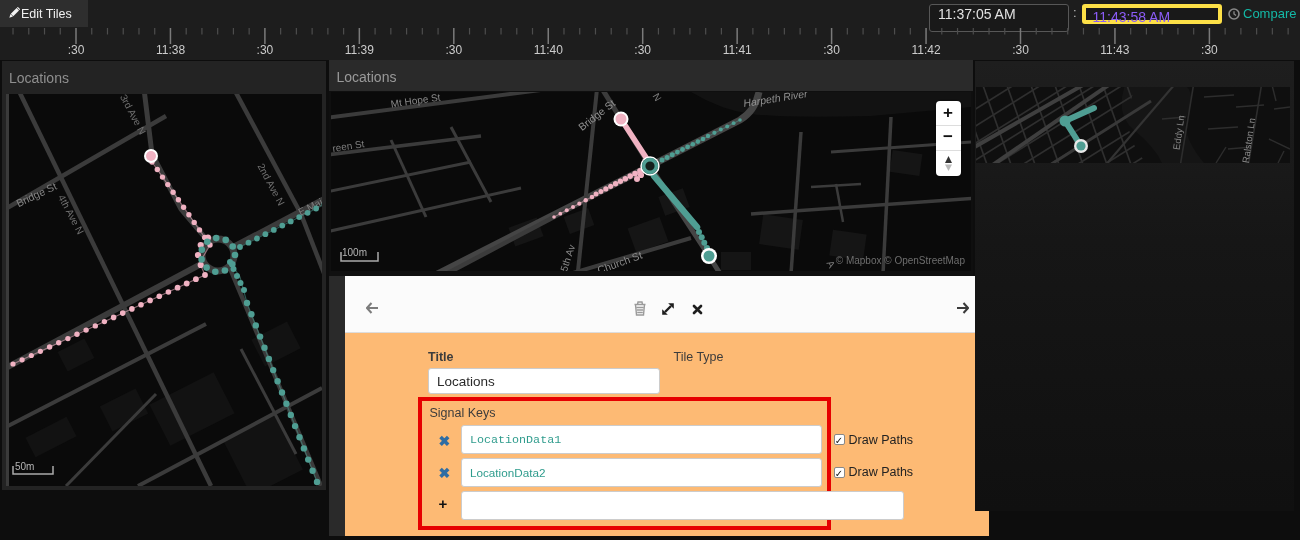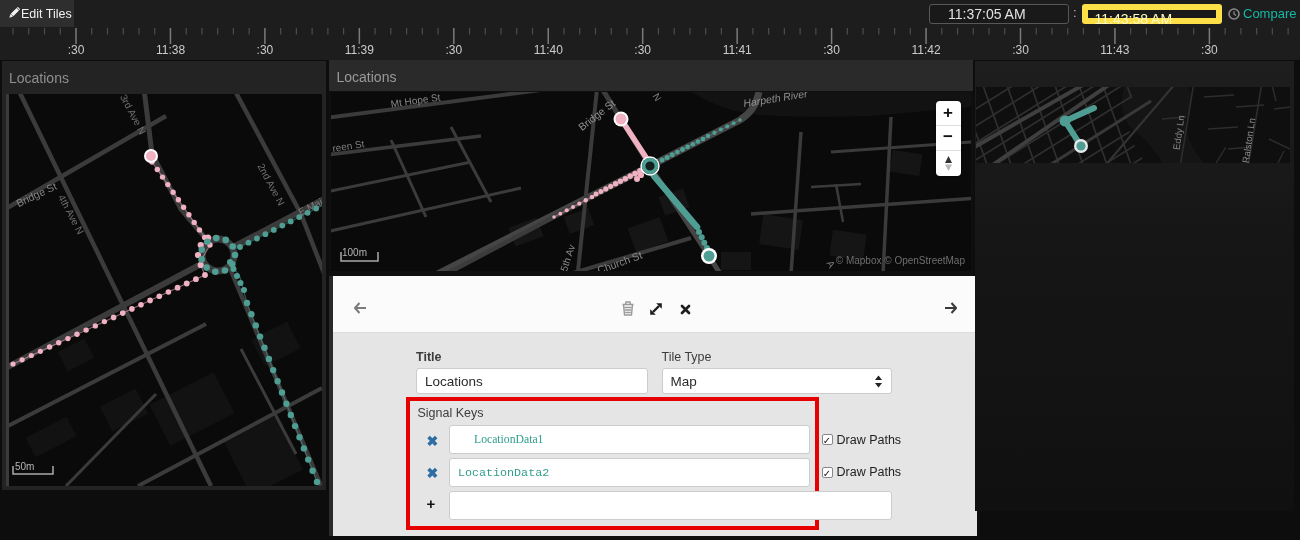--- a/index.html
+++ b/index.html
@@ -1,30 +1,30 @@
 <!DOCTYPE html>
 <html><head><meta charset="utf-8"><style>
 *{margin:0;padding:0;box-sizing:border-box}
 body{width:1300px;height:540px;background:#0d0d0d;font-family:"Liberation Sans",sans-serif;overflow:hidden;position:relative}
 </style></head>
 <body>
 <div style="position:absolute;left:0;top:0;width:1300px;height:59.5px;background:#1d1d1d">
- <div style="position:absolute;left:0;top:0;width:74px;height:26.5px;background:#2e2e2e">
+ <div style="position:absolute;left:0;top:0;width:88px;height:26.5px;background:#2e2e2e">
   <svg width="14" height="14" style="position:absolute;left:6px;top:7px">
         <g transform="rotate(45 7 7)">
           <rect x="5.3" y="0.2" width="3.4" height="8.2" fill="#f2f2f2"></rect>
           <path d="M5.3 8.8 L7 12.2 L8.7 8.8 Z" fill="#f2f2f2"></path>
           <rect x="5.3" y="-1.4" width="3.4" height="1.1" fill="#f2f2f2"></rect>
         </g>
       </svg>
   <div style="position:absolute;left:21px;top:6.5px;font-size:12.5px;color:#f0f0f0">Edit Tiles</div>
  </div>
- <div style="position:absolute;left:929px;top:3.5px;width:140px;height:20px;background:#191919;border:1px solid #575757;border-radius:3px;font-size:14px;color:#e2e2e2;line-height:18px;padding-left:18px">11:37:05 AM</div>
+ <div style="position:absolute;left:929px;top:3.5px;width:140px;height:28px;background:#191919;border:1px solid #575757;border-radius:3px;font-size:14px;color:#e2e2e2;line-height:18px;padding-left:8px">11:37:05 AM</div>
  <div style="position:absolute;left:1073px;top:5px;font-size:13px;color:#bbb">:</div>
- <div style="position:absolute;left:1081.5px;top:3.5px;width:140px;height:20px;background:#191919;border:6px solid #fde047;border-radius:3px;font-size:14px;color:#fef9c3;line-height:18px;padding-left:7px">11:43:58 AM</div>
+ <div style="position:absolute;left:1081.5px;top:3.5px;width:140px;height:20px;background:#191919;border:4px solid #fde047;border-radius:3px;font-size:14px;color:#8b5cf6;line-height:18px;padding-left:7px">11:43:58 AM</div>
  <svg width="12" height="12" style="position:absolute;left:1228px;top:7.5px">
       <circle cx="6" cy="6" r="5" fill="none" stroke="#8a8a8a" stroke-width="1.6"></circle>
       <path d="M6 3.2 V6 L8 7.5" stroke="#8a8a8a" stroke-width="1.3" fill="none"></path>
     </svg>
  <div style="position:absolute;left:1243px;top:6px;font-size:13px;color:#14b8a6">Compare</div>
  <svg width="1300" height="32" style="position:absolute;left:0;top:28px">
       <rect x="-3.31" y="0" width="1.2" height="6.5" fill="#4d4d4d"></rect>
       <rect x="12.43" y="0" width="1.2" height="6.5" fill="#4d4d4d"></rect>
       <rect x="28.17" y="0" width="1.2" height="6.5" fill="#4d4d4d"></rect>
       <rect x="43.92" y="0" width="1.2" height="6.5" fill="#4d4d4d"></rect>
@@ -343,21 +343,21 @@
     </svg>
  <div style="position:absolute;left:607px;top:41px;width:25px;height:75px;background:#fff;border-radius:4px;box-shadow:0 0 0 1.5px rgba(0,0,0,.15)">
 <div style="position:absolute;left:0;top:0;width:25px;height:25px;border-bottom:1px solid #ddd;text-align:center;font-size:17px;font-weight:bold;color:#111;line-height:24px">+</div>
 <div style="position:absolute;left:0;top:25px;width:25px;height:25px;border-bottom:1px solid #ddd;text-align:center;font-size:17px;font-weight:bold;color:#111;line-height:22px">−</div>
 <svg width="25" height="25" style="position:absolute;left:0;top:50px">
         <path d="M12.5 5 L16 12 L9 12 Z" fill="#333"></path>
         <path d="M12.5 20 L16 13.5 L9 13.5 Z" fill="#b9b9b9"></path>
       </svg>
 </div>
  <div style="position:absolute;left:0;top:211px;width:644.5px;height:4.5px;background:#101010"></div>
- <div style="position:absolute;left:4px;top:215.5px;width:644.5px;height:260.5px;background:#e5e5e5">
+ <div style="position:absolute;left:16px;top:215.5px;width:644.5px;height:260.5px;background:#fdba74">
  <div style="position:absolute;left:0;top:0;width:100%;height:57px;background:#fbfbfb;border-bottom:1px solid #ddd">
   <svg width="13" height="12" style="position:absolute;left:21px;top:26px">
           <path d="M5.5 1 L1 6 L5.5 11 M1 6 H12" stroke="#7c7c7c" stroke-width="2" fill="none"></path>
         </svg>
   <svg width="14" height="15" style="position:absolute;left:288px;top:25px">
           <path d="M1.5 3.5 H12.5 M4.5 3.5 L5 1 H9 L9.5 3.5 M2.5 3.5 L3.5 14 H10.5 L11.5 3.5 M3.6 6.5 H10.4 M3.9 9 H10.1 M4.2 11.5 H9.8" stroke="#9a9a9a" stroke-width="1.4" fill="none"></path>
         </svg>
   <svg width="14" height="14" style="position:absolute;left:316px;top:26px">
           <path d="M4 10 L10 4" stroke="#1d1d1d" stroke-width="2.4"></path>
           <path d="M7.2 1.2 H12.8 V6.8 Z" fill="#1d1d1d"></path>
@@ -366,34 +366,28 @@
   <svg width="11" height="11" style="position:absolute;left:347px;top:28px">
           <path d="M2 2 L9 9 M9 2 L2 9" stroke="#1d1d1d" stroke-width="2.7" stroke-linecap="round"></path>
         </svg>
   <svg width="13" height="12" style="position:absolute;left:611px;top:26px">
           <path d="M7.5 1 L12 6 L7.5 11 M12 6 H1" stroke="#3a3a3a" stroke-width="2" fill="none"></path>
         </svg>
  </div>
  <div style="position:absolute;left:83.5px;top:74px;font-size:12.5px;font-weight:bold;color:#3c3c3c">Title</div>
  <div style="position:absolute;left:83.5px;top:92px;width:232px;height:26px;background:#fff;border:1px solid #ccc;border-radius:3px;font-size:13.5px;color:#2a2a2a;line-height:25px;padding-left:8px">Locations</div>
  <div style="position:absolute;left:329px;top:74px;font-size:12.5px;font-weight:normal;color:#3c3c3c">Tile Type</div>
- <div style="position:absolute;left:329px;top:92px;width:230px;height:26px;background:#fff;border:1px solid #ccc;border-radius:3px;font-size:13.5px;color:#2a2a2a;line-height:25px;padding-left:8px">Map
-   <svg width="9" height="13" style="position:absolute;right:8px;top:6px">
-          <path d="M4.5 0.5 L8 5 H1 Z" fill="#222"></path>
-          <path d="M4.5 12.5 L8 8 H1 Z" fill="#222"></path>
-        </svg>
- </div>
  <div style="position:absolute;left:73.5px;top:121.5px;width:413px;height:133px;border:4px solid #e60000"></div>
  <div style="position:absolute;left:85px;top:130.5px;font-size:12.5px;font-weight:normal;color:#3c3c3c">Signal Keys</div>
  <div style="position:absolute;left:94px;top:157px;font-size:14px;font-weight:bold;color:#2e6da4">✖</div>
- <div style="position:absolute;left:116.5px;top:149.5px;width:361px;height:29px;background:#fff;border:1px solid #ccc;border-radius:3px;font-family:Liberation Serif, serif;font-size:11.7px;color:#2f9c8d;line-height:28px;padding-left:24px">LocationData1</div>
+ <div style="position:absolute;left:116.5px;top:149.5px;width:361px;height:29px;background:#fff;border:1px solid #ccc;border-radius:3px;font-family:Liberation Mono, monospace;font-size:11.7px;color:#2f9c8d;line-height:28px;padding-left:8px">LocationData1</div>
  <div style="position:absolute;left:489px;top:158.5px;width:11px;height:11px;background:#fff;border:1px solid #888;border-radius:2px;font-size:10px;line-height:11px;color:#111;text-align:center">✓</div>
  <div style="position:absolute;left:504px;top:157px;font-size:12.5px;color:#222">Draw Paths</div>
  <div style="position:absolute;left:94px;top:189.5px;font-size:14px;font-weight:bold;color:#2e6da4">✖</div>
- <div style="position:absolute;left:116.5px;top:182.5px;width:361px;height:29px;background:#fff;border:1px solid #ccc;border-radius:3px;font-family:Liberation Mono, monospace;font-size:11.7px;color:#2f9c8d;line-height:28px;padding-left:8px">LocationData2</div>
+ <div style="position:absolute;left:116.5px;top:182.5px;width:361px;height:29px;background:#fff;border:1px solid #ccc;border-radius:3px;font-family:Liberation Sans, sans-serif;font-size:11.7px;color:#2f9c8d;line-height:28px;padding-left:8px">LocationData2</div>
  <div style="position:absolute;left:489px;top:191px;width:11px;height:11px;background:#fff;border:1px solid #888;border-radius:2px;font-size:10px;line-height:11px;color:#111;text-align:center">✓</div>
  <div style="position:absolute;left:504px;top:189.5px;font-size:12.5px;color:#222">Draw Paths</div>
  <div style="position:absolute;left:94px;top:219px;font-size:15px;font-weight:bold;color:#111">+</div>
  <div style="position:absolute;left:116.5px;top:215.5px;width:443px;height:29px;background:#fff;border:1px solid #ccc;border-radius:3px"></div>
 </div>
 </div>
 
 <div style="position:absolute;left:974.5px;top:61px;width:319px;height:450px;background:linear-gradient(#1e1e1e,#161616 40%,#101010)">
  <svg width="314" height="76" viewBox="0 0 314 76" style="position:absolute;left:1.5px;top:26px">
       <rect width="314" height="76" fill="#0f0f0f"></rect>

